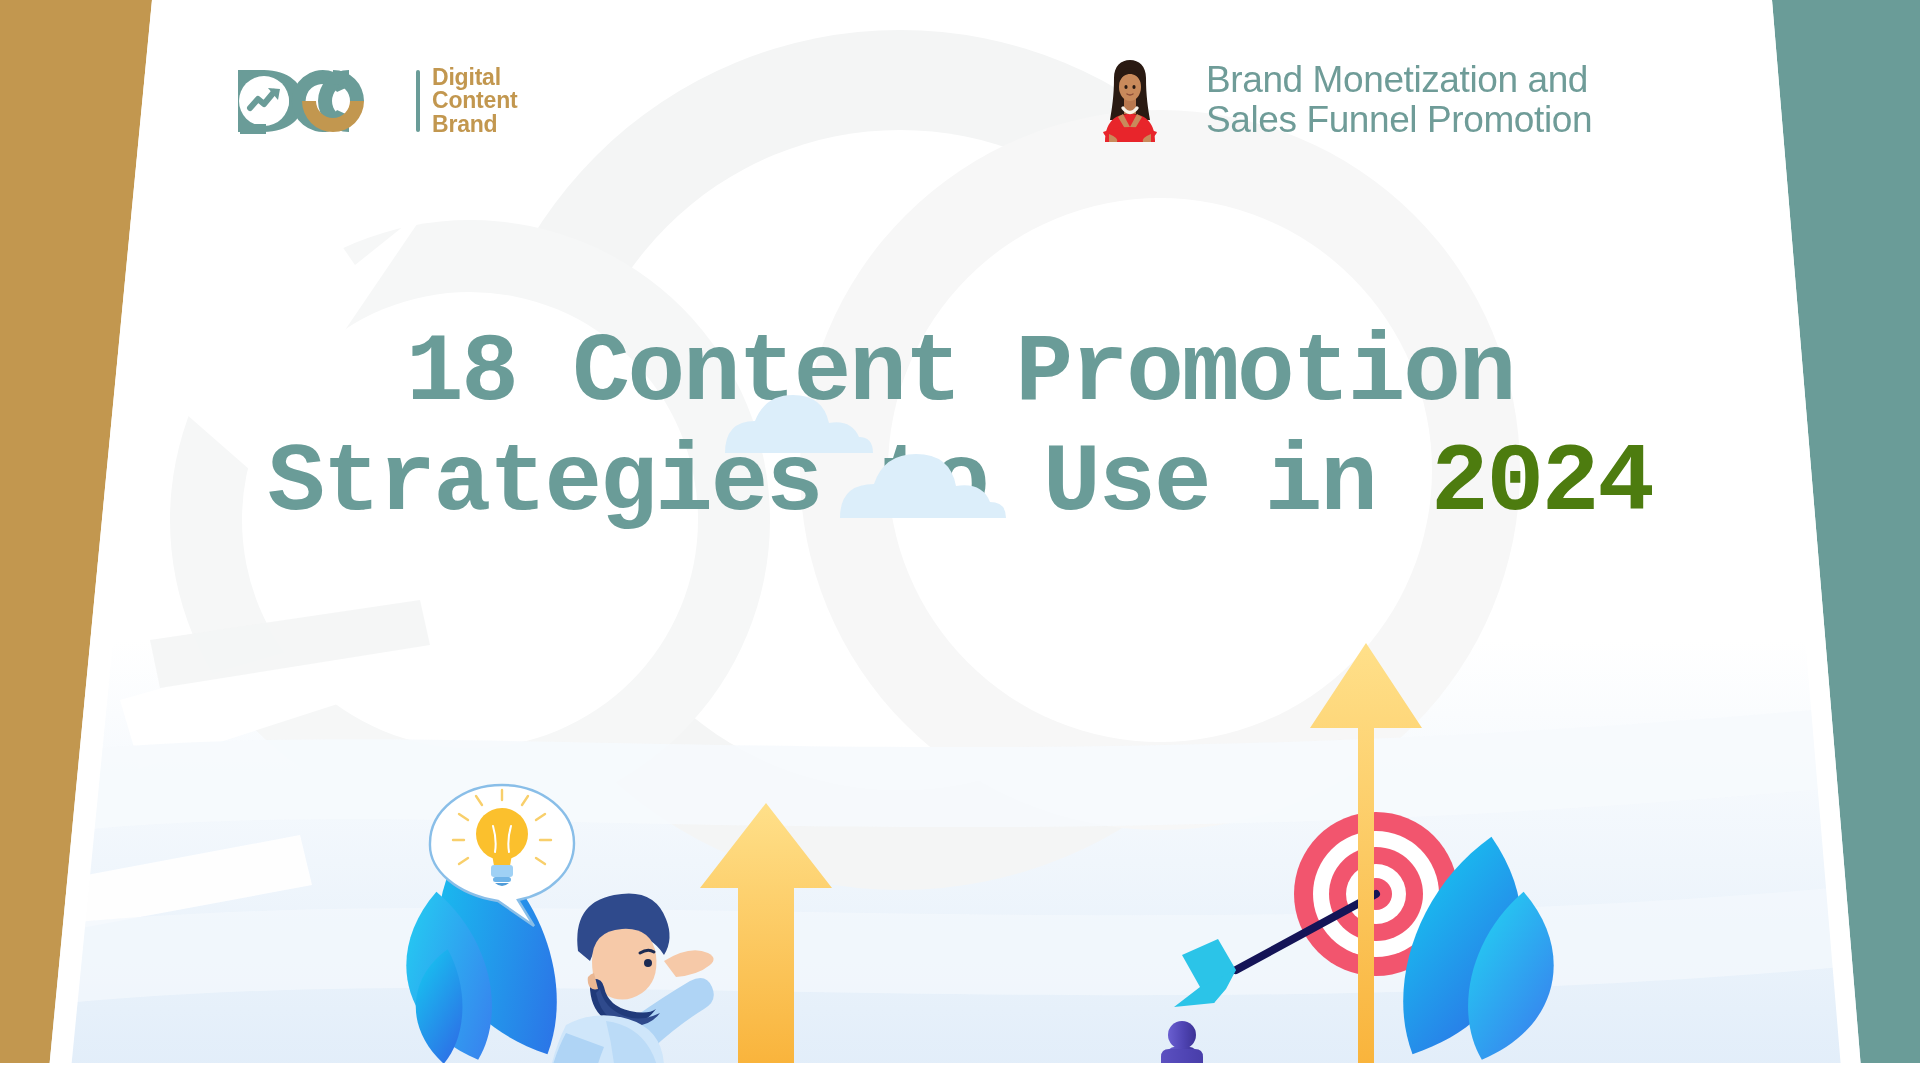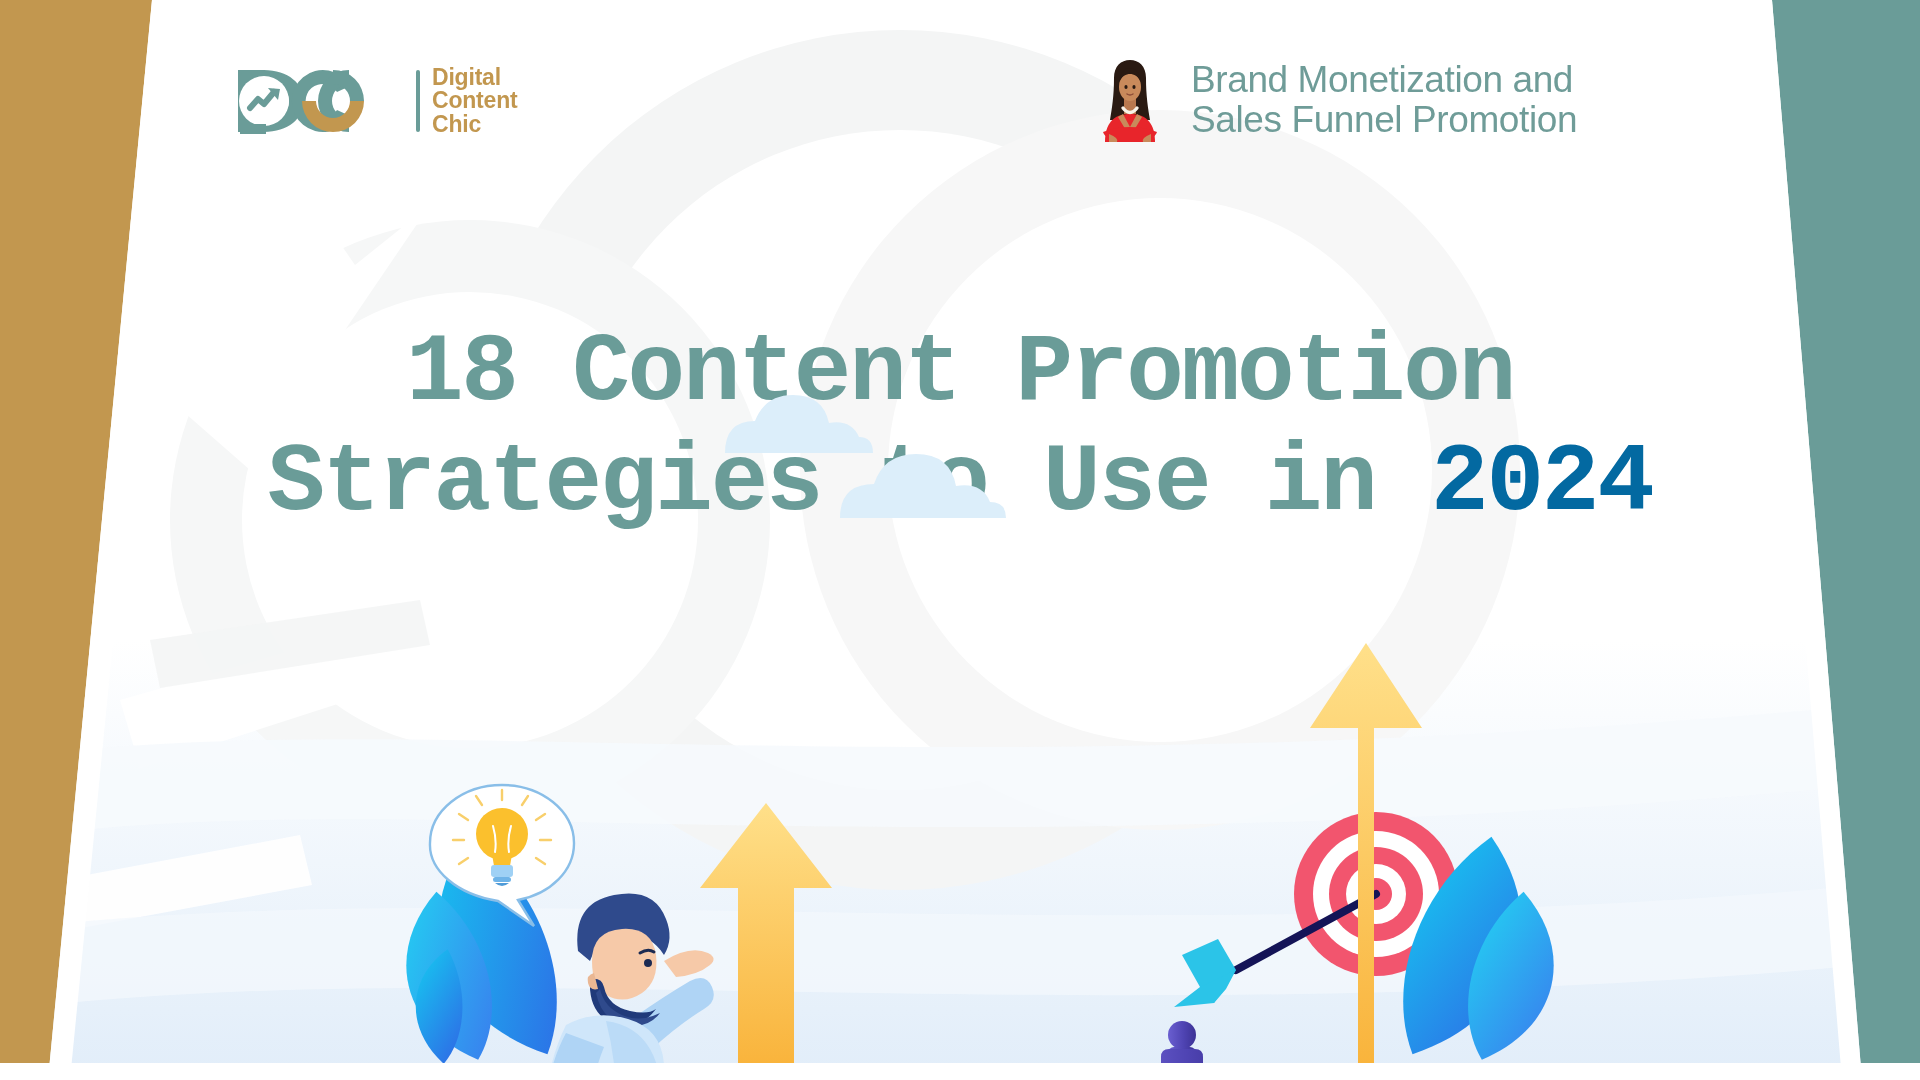--- a/index.html
+++ b/index.html
@@ -11,29 +11,29 @@
 
   
   .header{position:absolute;top:0;left:0;width:1920px;height:200px;}
 
   .logo-wrap{position:absolute;left:232px;top:62px;display:flex;align-items:center;}
   .logo-mark{width:178px;height:78px;display:block;}
   .logo-divider{width:4px;height:62px;background:#6A9C98;margin:0 12px 0 6px;border-radius:2px;}
   .logo-words{display:flex;flex-direction:column;justify-content:center;line-height:1.02;}
   .logo-words span{font-family:"Liberation Sans",sans-serif;font-weight:700;font-size:23px;color:#C2974F;letter-spacing:-0.2px;}
 
-  .tagline-wrap{position:absolute;left:1093px;top:58px;display:flex;align-items:center;gap:24px;}
+  .tagline-wrap{position:absolute;left:1093px;top:58px;display:flex;align-items:center;gap:39px;}
   .avatar{width:74px;height:84px;flex:0 0 auto;display:block;}
   .tagline{font-family:"Liberation Sans",sans-serif;font-weight:400;font-size:37px;line-height:1.08;color:#6F9C98;letter-spacing:-0.4px;white-space:pre-line;}
 
   
   .title{position:absolute;left:0;top:255px;width:1920px;text-align:center;
          font-family:Liberation Mono, monospace;font-weight:700;font-size:96px;
          line-height:1.14;letter-spacing:-2.2px;color:#6A9C98;}
-  .title .year{color:#0369a1;}
+  .title .year{color:#4d7c0f;}
 
   
   .illus{position:absolute;left:0;bottom:0;width:1920px;height:720px;}
 </style>
 </head>
 <body>
 
 <div class="canvas">
 
   <svg class="bg-svg" viewBox="0 0 1920 1080">
@@ -130,21 +130,21 @@
         <path d="M86 39 a31 31 0 0 0 31 31 v-14 a17 17 0 0 1 -17 -17 z" fill="#6A9C98"></path>
 
         <path d="M132 39 a31 31 0 0 1 -62 0 h14 a17 17 0 0 0 34 0 z" fill="#C2974F"></path>
 
         <path d="M132 39 a31 31 0 0 0 -31 -31 v14 a17 17 0 0 1 17 17 z" fill="#6A9C98"></path>
       </svg>
       <div class="logo-divider"></div>
       <div class="logo-words">
         <span>Digital</span>
         <span>Content</span>
-        <span>Chic</span>
+        <span>Brand</span>
       </div>
     </div>
 
     <div class="tagline-wrap">
       <svg class="avatar" viewBox="0 0 74 84">
 
         <path d="M21 20 c0 -12 7 -18 16 -18 s16 6 16 18 c0 18 2 30 4 42 h-40 c2 -12 4 -24 4 -42 z" fill="#2A1A12"></path>
 
         <path d="M12 84 c0 -18 8 -28 25 -28 s25 10 25 28 z" fill="#E8252B"></path>
 

